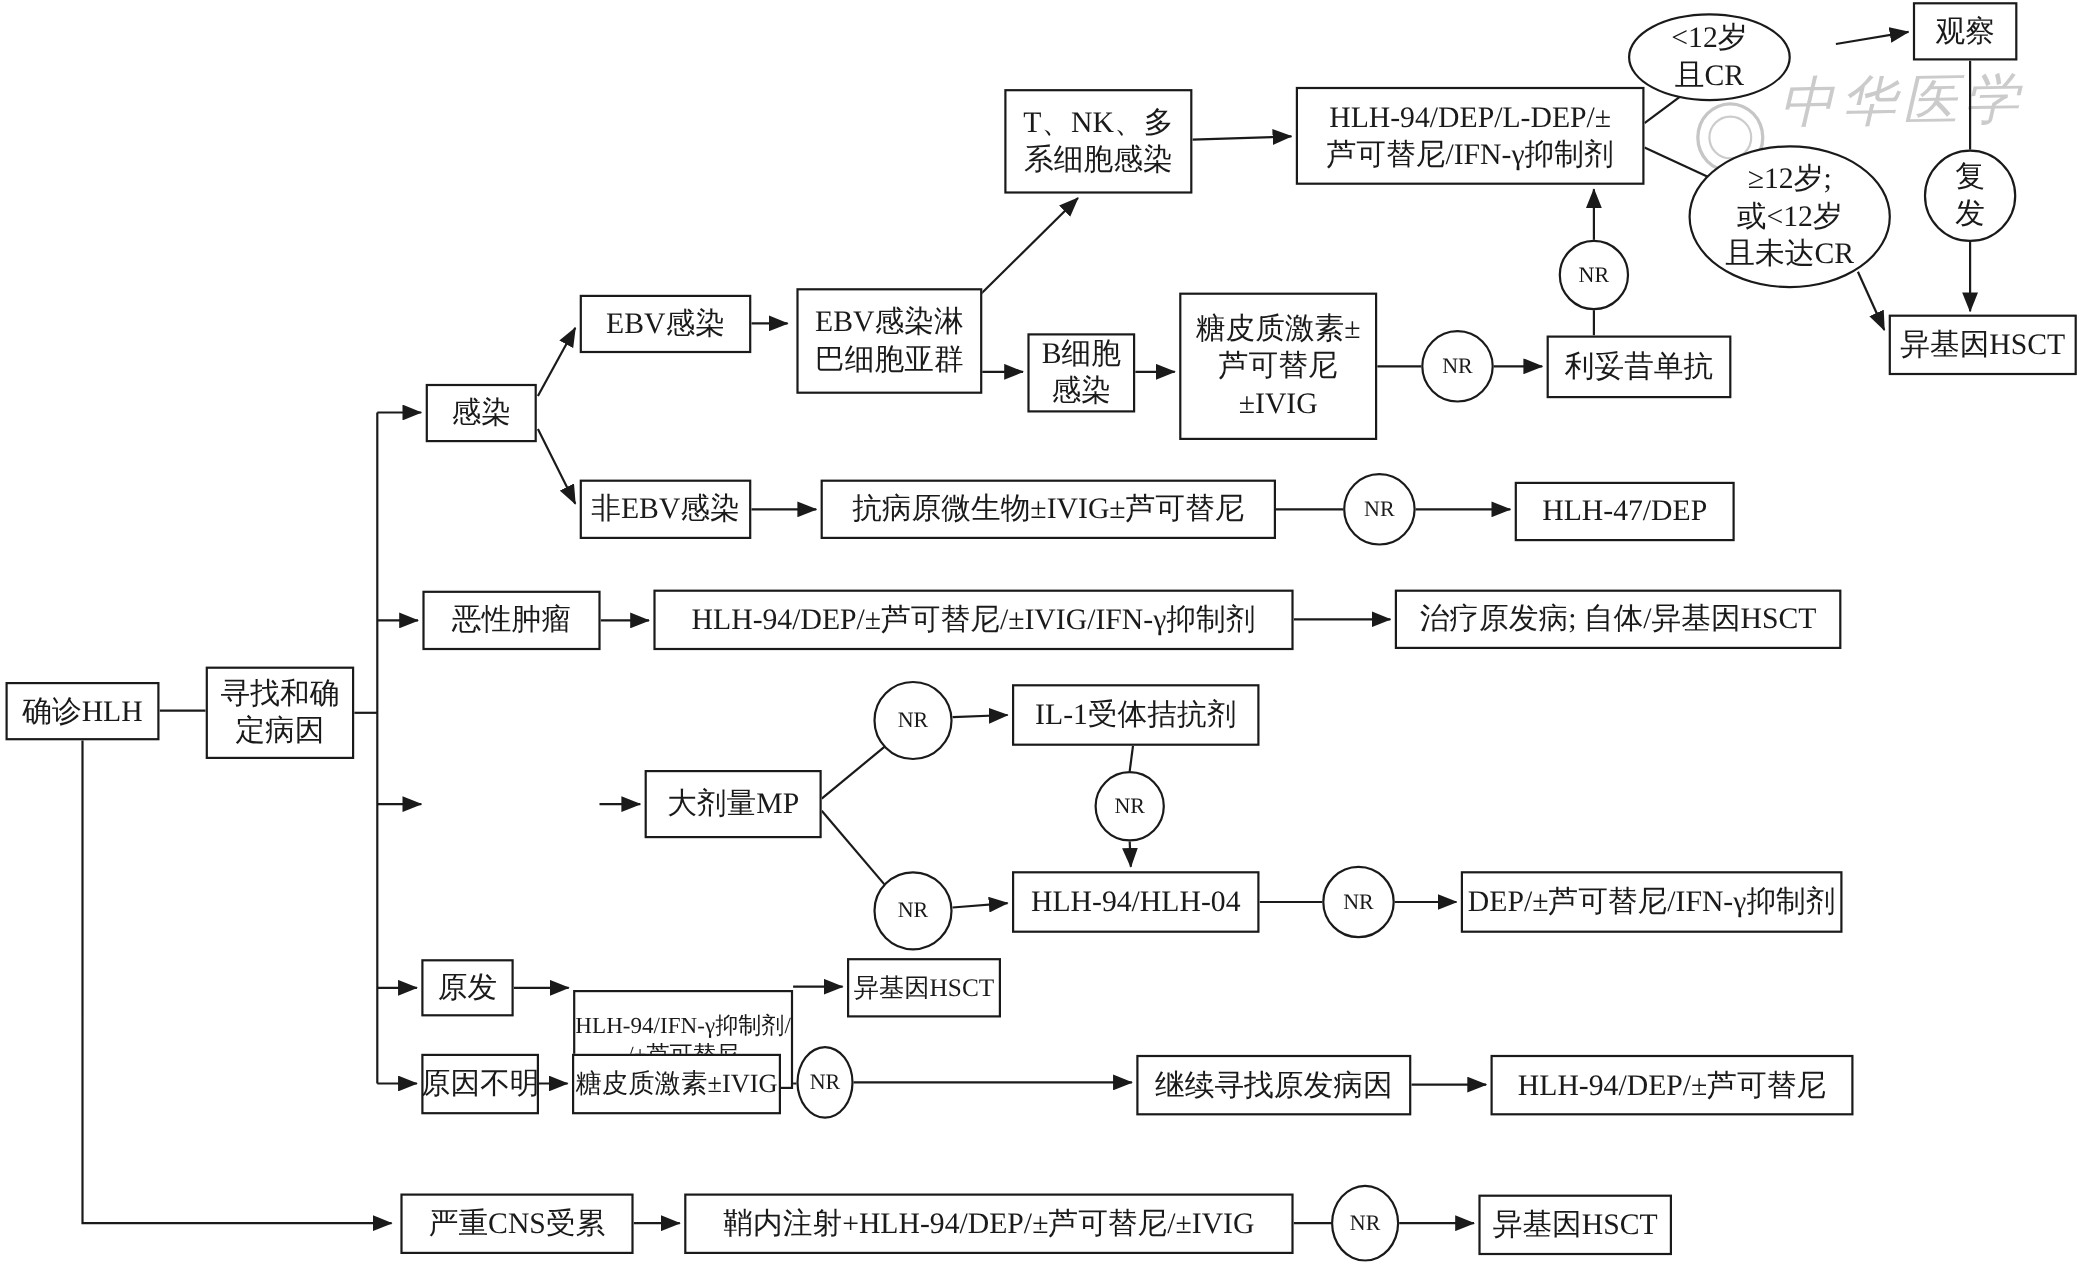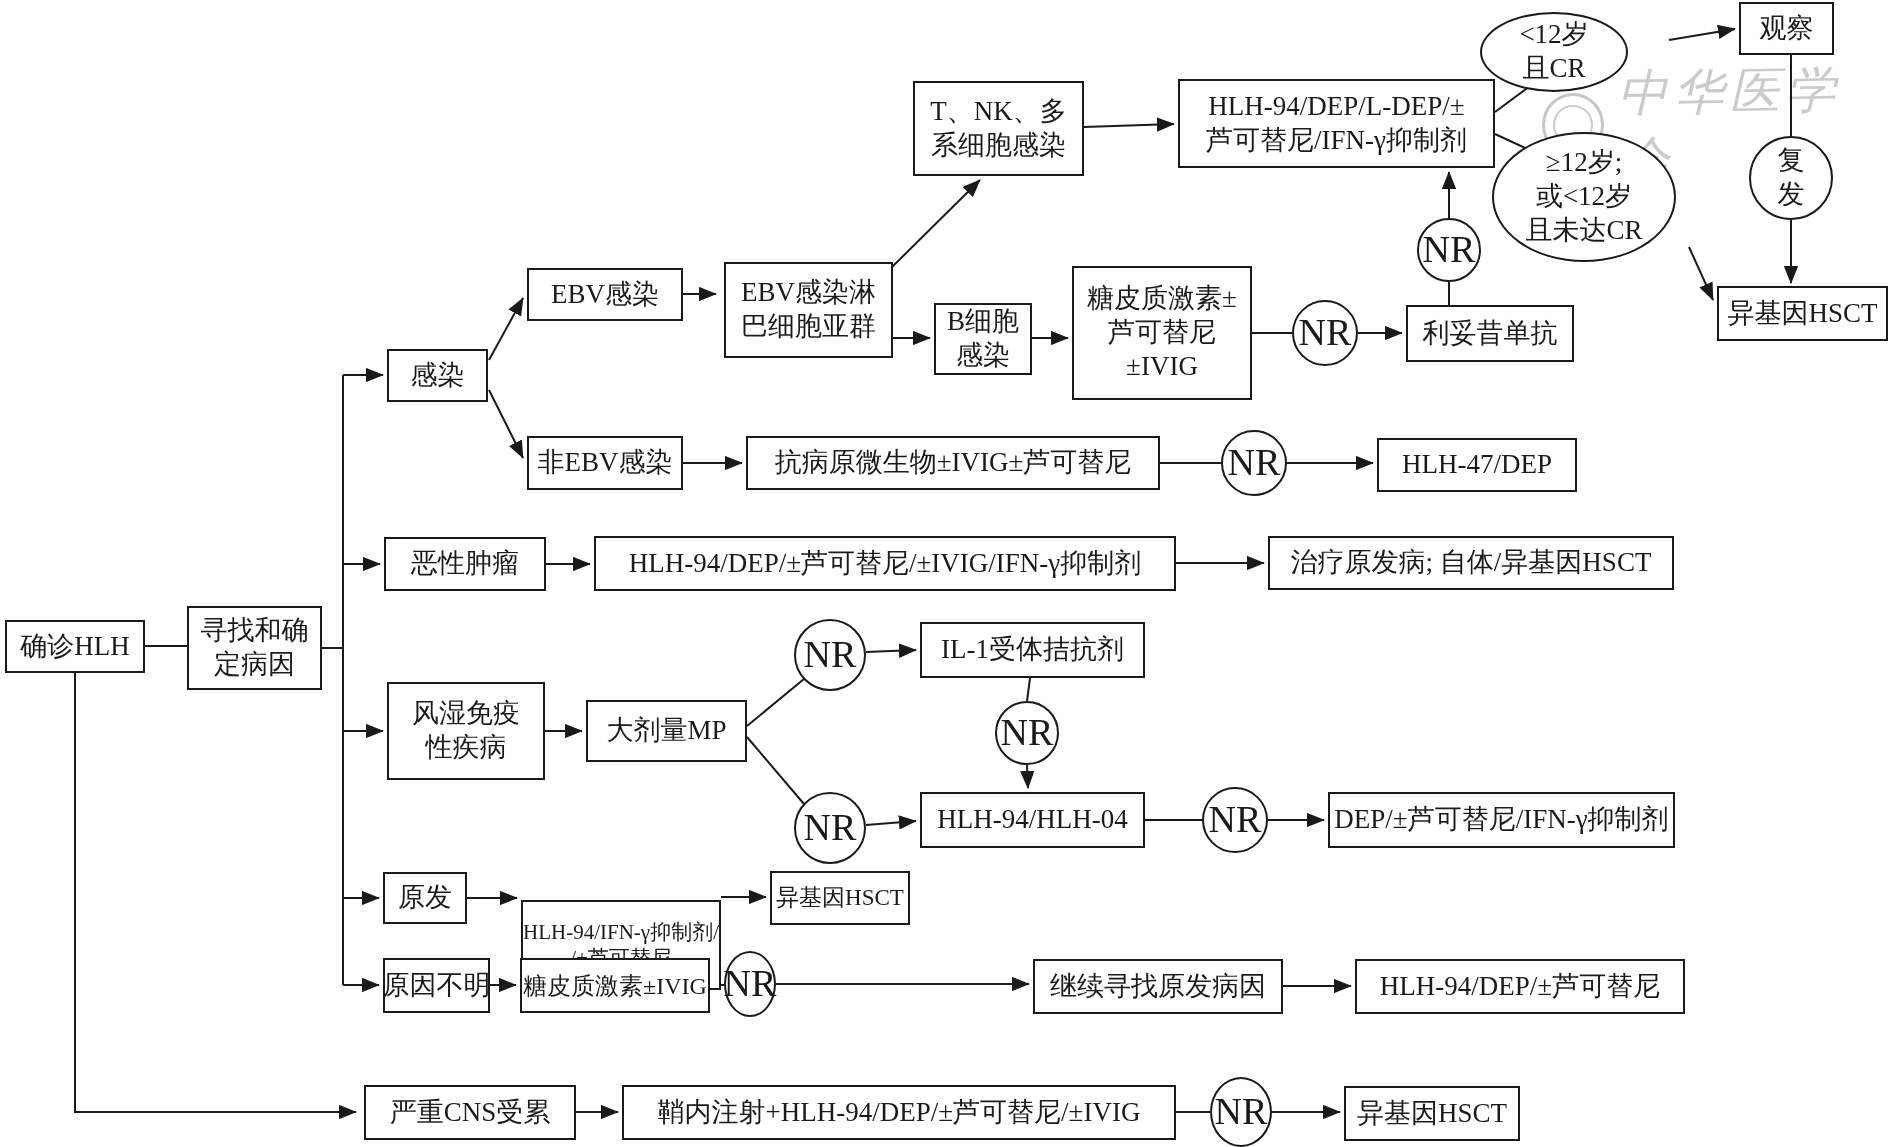--- a/index.html
+++ b/index.html
@@ -10,21 +10,21 @@
   #wires{position:absolute;left:0;top:0;z-index:1;}
   .node{
     position:absolute;z-index:2;background:#ffffff;border:2.5px solid #1a1a1a;
     box-sizing:border-box;display:flex;flex-direction:column;align-items:center;justify-content:center;
     font-size:27px;line-height:1.25;white-space:nowrap;text-align:center;padding:0 4px;
   }
   .circle,.ellipse{border-radius:50%;border-width:2px;padding:0;}
   .fs24{font-size:24px;}
   .fs23{font-size:23px;}
   .fs21{font-size:21px;margin-top:48px;}
-  .nrtxt{font-size:38px;text-align:center;}
+  .nrtxt{font-size:20px;text-align:center;}
   #watermark{
     position:absolute;z-index:0;left:1542px;top:58px;display:flex;align-items:center;gap:14px;
     color:#c3c3c3;pointer-events:none;
   }
   #wm-seal{
     width:58px;height:58px;border:3px solid #c6c6c6;border-radius:50%;
     display:flex;align-items:center;justify-content:center;
   }
   #wm-seal-inner{width:36px;height:36px;border:2px solid #cccccc;border-radius:50%;}
   #wm-text{
@@ -153,21 +153,21 @@
     <span>&lt;12岁</span>
     <span>且CR</span>
   </div>
   <div class="node" style="left:1739px;top:2px;width:95px;height:53px">
     <span>观察</span>
   </div>
   <div class="node circle" style="left:1749px;top:136px;width:84px;height:84px">
     <span>复</span>
     <span>发</span>
   </div>
-  <div class="node ellipse" style="left:1492px;top:132px;width:184px;height:130px">
+  <div class="node ellipse" style="left:1535px;top:132px;width:184px;height:130px">
     <span>≥12岁;</span>
     <span>或&lt;12岁</span>
     <span>且未达CR</span>
   </div>
   <div class="node" style="left:1717px;top:286px;width:171px;height:55px">
     <span>异基因HSCT</span>
   </div>
   <div class="node" style="left:746px;top:436px;width:414px;height:54px">
     <span>抗病原微生物±IVIG±芦可替尼</span>
   </div>
@@ -179,24 +179,20 @@
   </div>
   <div class="node" style="left:384px;top:537px;width:162px;height:54px">
     <span>恶性肿瘤</span>
   </div>
   <div class="node" style="left:594px;top:536px;width:582px;height:55px">
     <span>HLH-94/DEP/±芦可替尼/±IVIG/IFN-γ抑制剂</span>
   </div>
   <div class="node" style="left:1268px;top:536px;width:406px;height:54px">
     <span>治疗原发病; 自体/异基因HSCT</span>
   </div>
-  <div class="node" style="left:387px;top:682px;width:158px;height:98px">
-    <span>风湿免疫</span>
-    <span>性疾病</span>
-  </div>
   <div class="node" style="left:586px;top:700px;width:161px;height:62px">
     <span>大剂量MP</span>
   </div>
   <div class="node circle nrtxt" style="left:794px;top:619px;width:72px;height:72px">
     <span>NR</span>
   </div>
   <div class="node" style="left:920px;top:622px;width:225px;height:56px">
     <span>IL-1受体拮抗剂</span>
   </div>
   <div class="node circle nrtxt" style="left:995px;top:701px;width:64px;height:64px">

